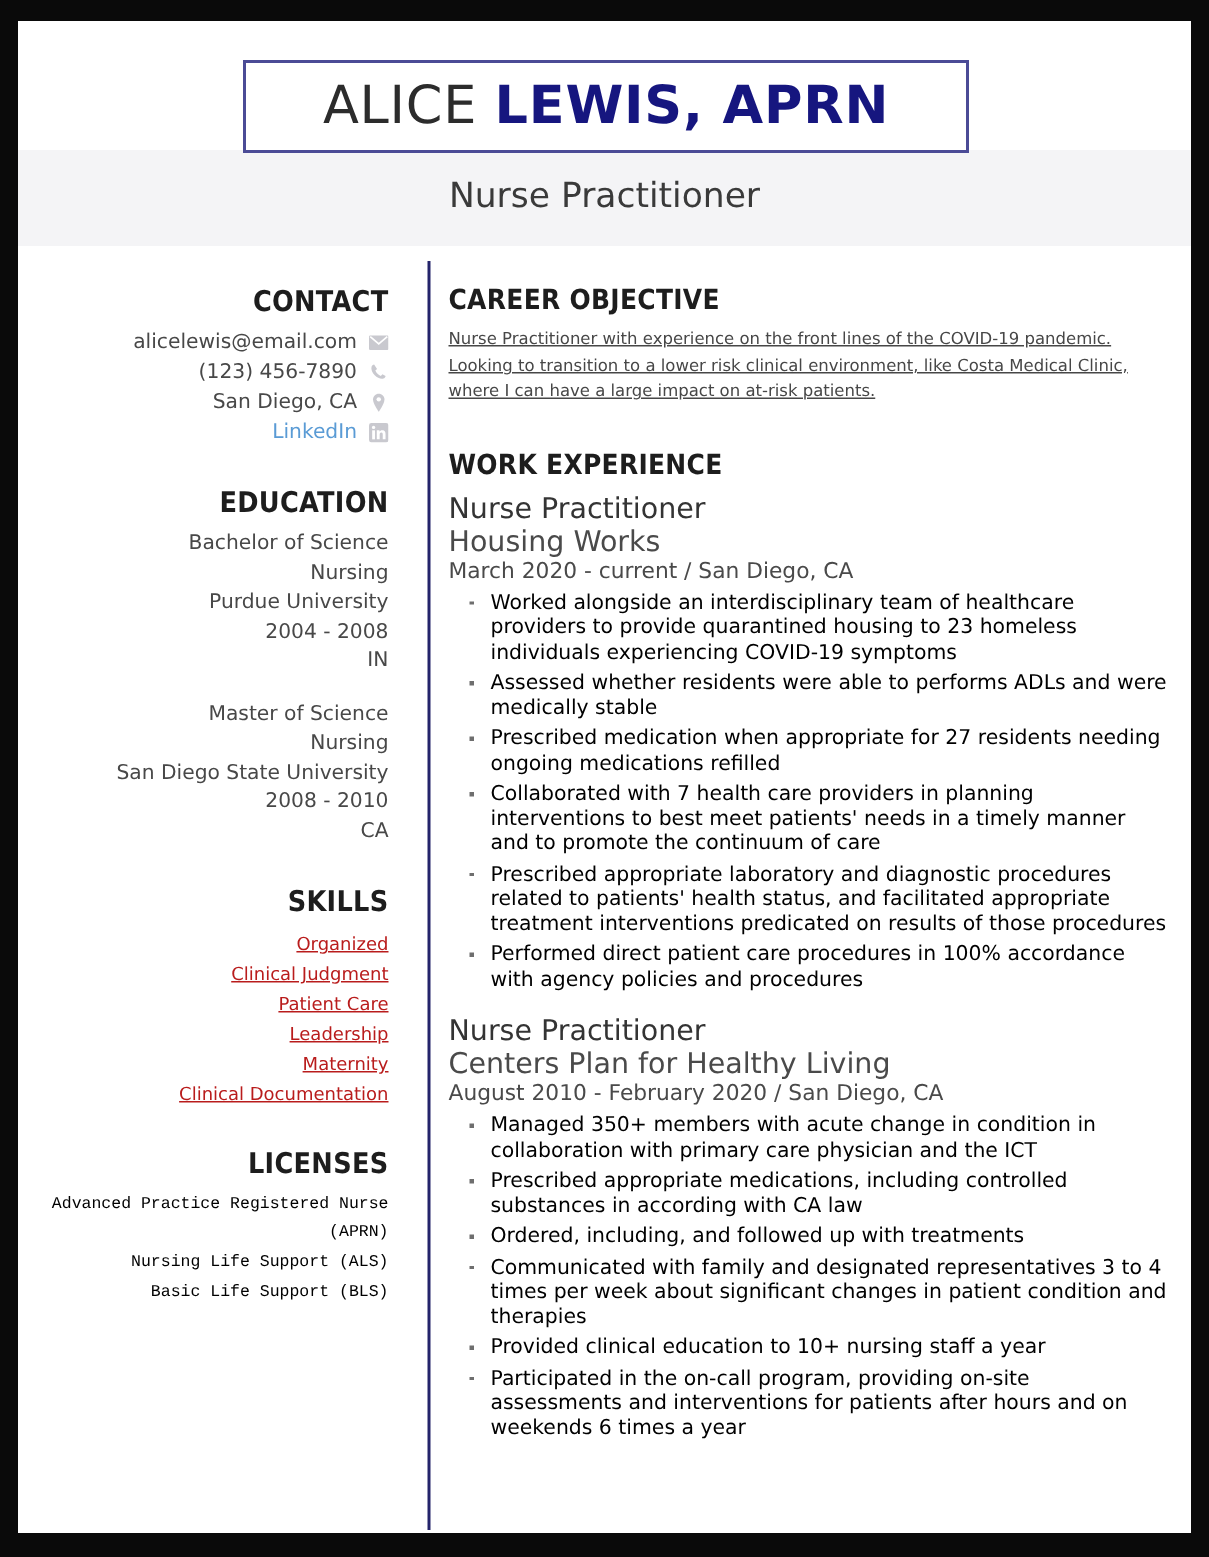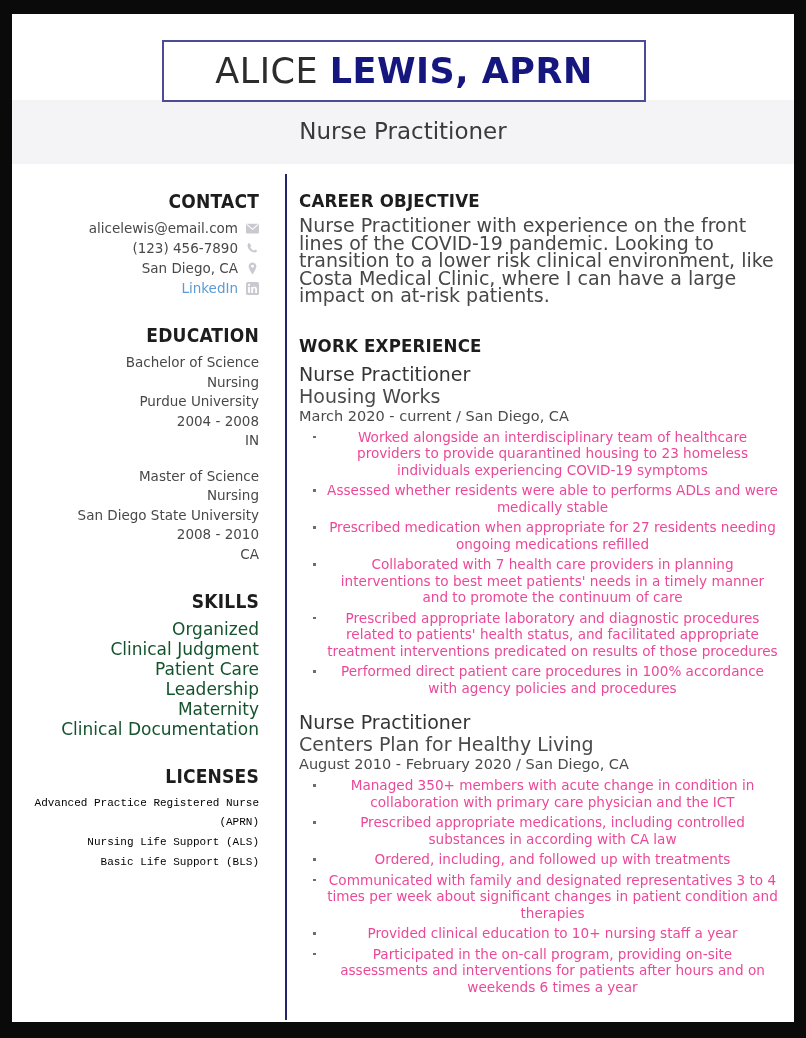--- a/index.html
+++ b/index.html
@@ -136,45 +136,47 @@
   .cicon.linkedin { color: #c9c9cf; }
 
   .blk { margin-top: 26px; }
   .edu-group { margin-bottom: 16px; }
   .lline {
     font-size: 13.5px;
     color: #484848;
     line-height: 19.5px;
   }
   .skill-line {
-    font-size: 17px;
-    color: #14532d;
+    font-size: 12px;
+    color: #b91c1c;
     line-height: 20px;
+    text-decoration: underline;
   }
   .lic-line {
     font-size: 11px;
     color: #000000;
     line-height: 19px;
     margin-bottom: 1px;
     font-family: Liberation Mono, monospace;
   }
 
   
   .sec-head-right {
     font-size: 18.5px;
     font-weight: 700;
     color: #1d1d1d;
     letter-spacing: 0.2px;
     font-stretch: condensed;
     margin-bottom: 6px;
   }
   .objective {
-    font-size: 19px;
+    font-size: 11px;
     color: #474747;
     line-height: 17.5px;
+    text-decoration: underline;
   }
   .work-block { margin-top: 30px; }
   .job { margin-bottom: 4px; }
   .job + .job { margin-top: 14px; }
   .job-title {
     font-size: 19px;
     color: #343434;
     font-weight: 400;
     line-height: 24px;
   }
@@ -187,24 +189,23 @@
     font-size: 14.5px;
     color: #4a4a4a;
     line-height: 21px;
     margin-bottom: 2px;
   }
   .bullets { list-style: none; margin: 0; padding: 0; }
   .bullets li {
     position: relative;
     padding-left: 28px;
     font-size: 13.6px;
-    color: #ec4899;
+    color: #000000;
     line-height: 16.5px;
     margin-bottom: 4px;
-    text-align: center;
   }
   .bullets li::before {
     content: "";
     position: absolute;
     left: 14px;
     top: 7px;
     width: 2.5px;
     height: 2.5px;
     background: #6e6e6e;
   }

